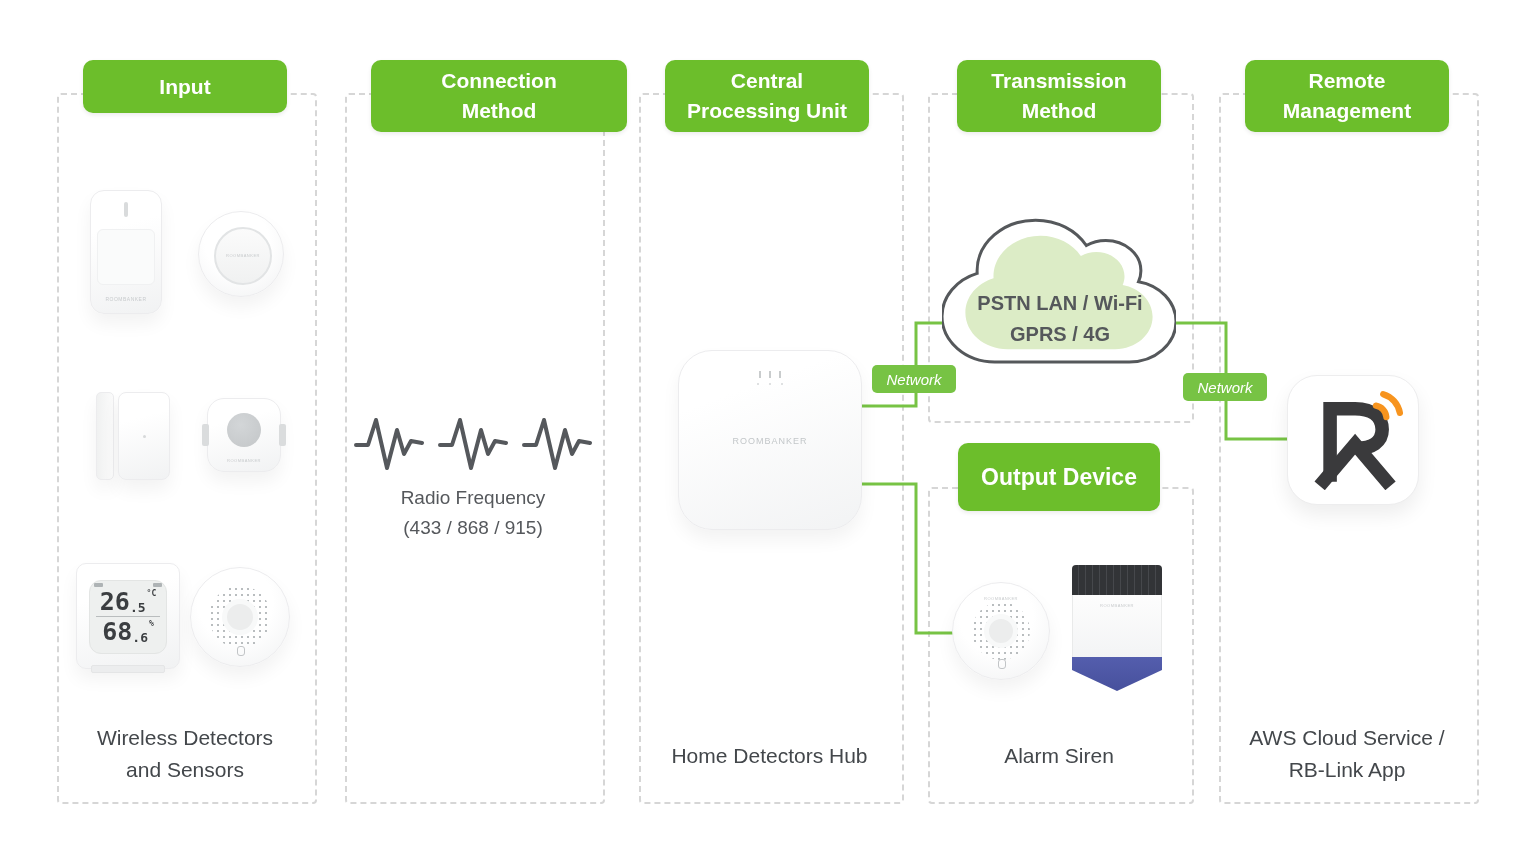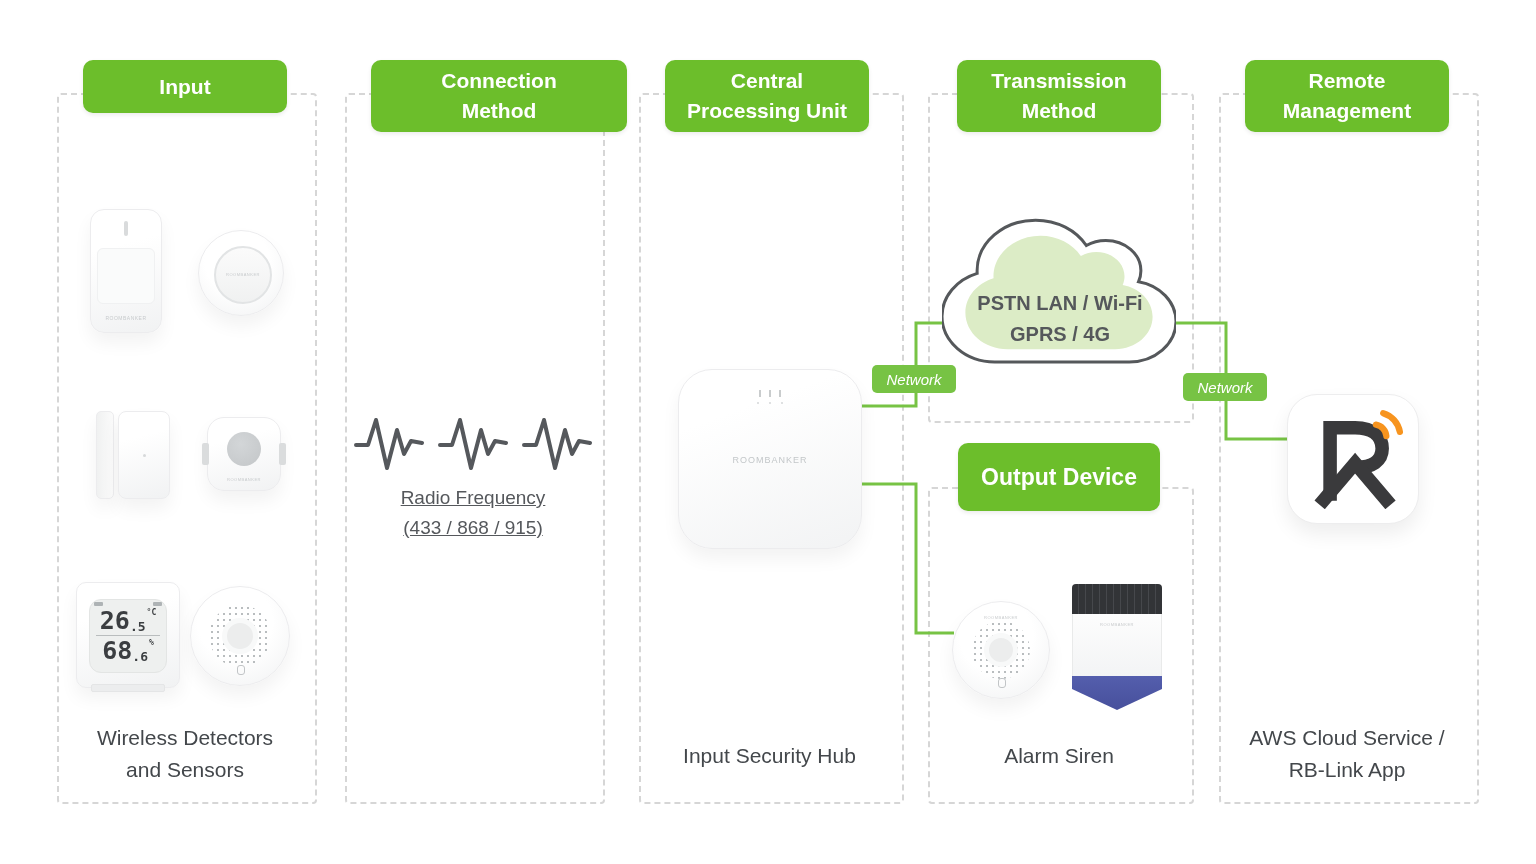--- a/index.html
+++ b/index.html
@@ -12,28 +12,28 @@
   
   .badge{position:absolute;background:#6cbe2b;color:#fff;font-weight:bold;
          display:flex;align-items:center;justify-content:center;text-align:center;
          border-radius:10px;font-size:21px;line-height:30px;z-index:5;
          box-shadow:0 2px 4px rgba(0,0,0,0.08);}
   .net-badge{position:absolute;background:#77c344;color:#fff;font-size:15px;
          display:flex;align-items:center;justify-content:center;border-radius:5px;z-index:5;font-style:italic;}
 
   
   .caption{position:absolute;color:#43474b;font-size:21px;line-height:32px;text-align:center;z-index:4;}
-  .sub-caption{position:absolute;color:#55585c;font-size:19px;line-height:30px;text-align:center;z-index:4;text-decoration:underline;}
+  .sub-caption{position:absolute;color:#55585c;font-size:19px;line-height:30px;text-align:center;z-index:4;}
 
   
   .connectors{position:absolute;left:0;top:0;z-index:2;}
 
   
   .dev{position:absolute;background:linear-gradient(165deg,#ffffff 30%,#f1f2f3);
-       border:1px solid #ececee;box-shadow:0 10px 18px rgba(0,0,0,0.05);z-index:4;margin-top:19px;}
+       border:1px solid #ececee;box-shadow:0 10px 18px rgba(0,0,0,0.05);z-index:4;}
   .round{border-radius:50%;}
   .brand{position:absolute;left:0;right:0;text-align:center;color:#c8cbcd;
          font-size:5px;letter-spacing:0.5px;}
 
   
   .pir{left:90px;top:190px;width:70px;height:122px;border-radius:14px;}
   .pir .slit{position:absolute;top:11px;left:50%;margin-left:-2px;width:4px;height:15px;
              background:#d9dbdc;border-radius:2px;}
   .pir .window{position:absolute;left:6px;right:6px;top:38px;bottom:28px;background:#fafbfb;
              border:1px solid #f0f1f2;border-radius:6px;}
@@ -271,21 +271,21 @@
 
   <div class="caption" style="left:57px;top:722px;width:256px">
     <div>Wireless Detectors</div>
     <div>and Sensors</div>
   </div>
   <div class="sub-caption" style="left:345px;top:483px;width:256px">
     <div>Radio Frequency</div>
     <div>(433 / 868 / 915)</div>
   </div>
   <div class="caption" style="left:639px;top:740px;width:261px">
-    <div>Input Security Hub</div>
+    <div>Home Detectors Hub</div>
   </div>
   <div class="caption" style="left:928px;top:740px;width:262px">
     <div>Alarm Siren</div>
   </div>
   <div class="caption" style="left:1219px;top:722px;width:256px">
     <div>AWS Cloud Service /</div>
     <div>RB-Link App</div>
   </div>
 
 </div>

